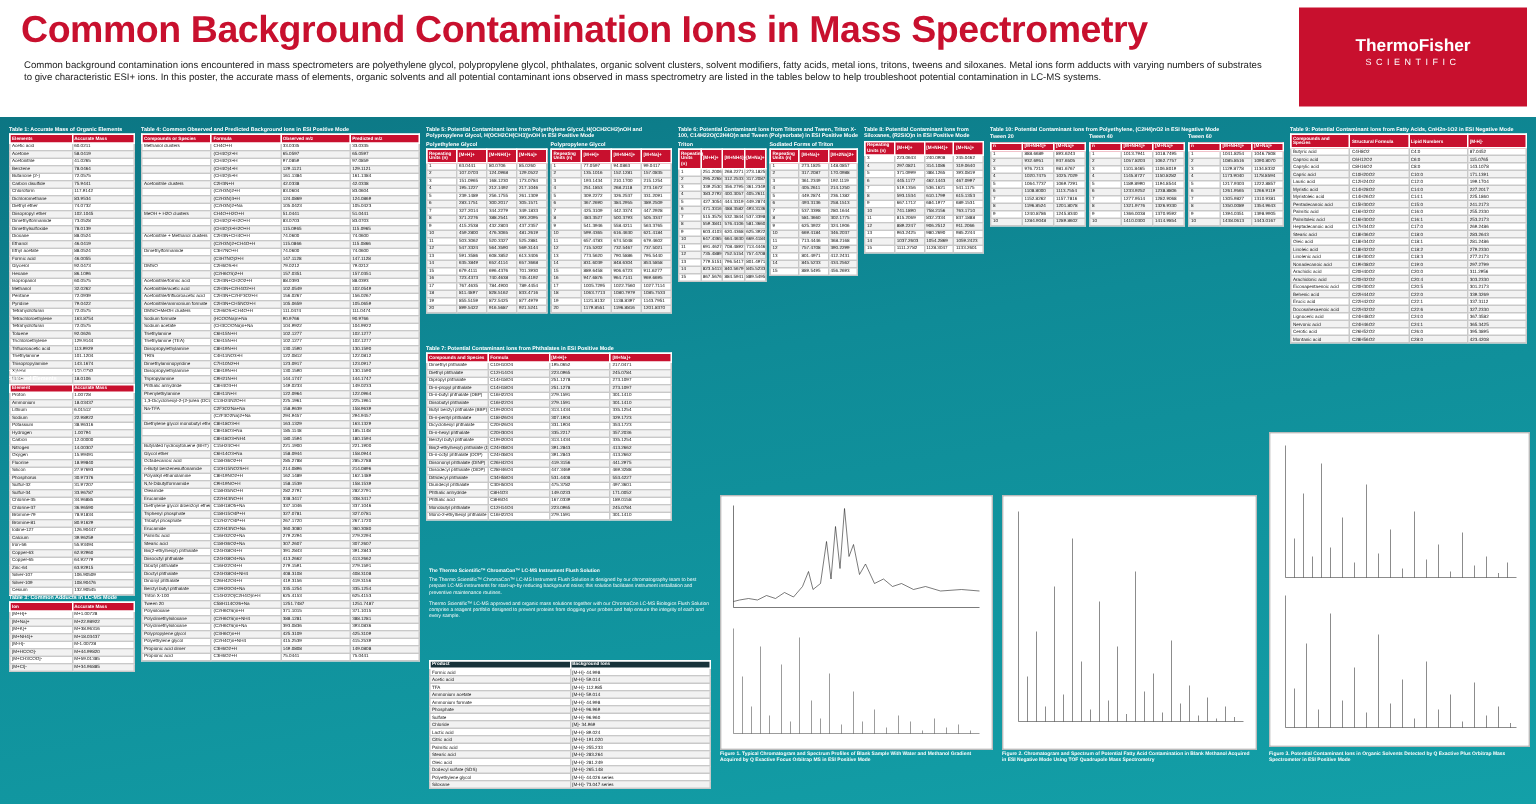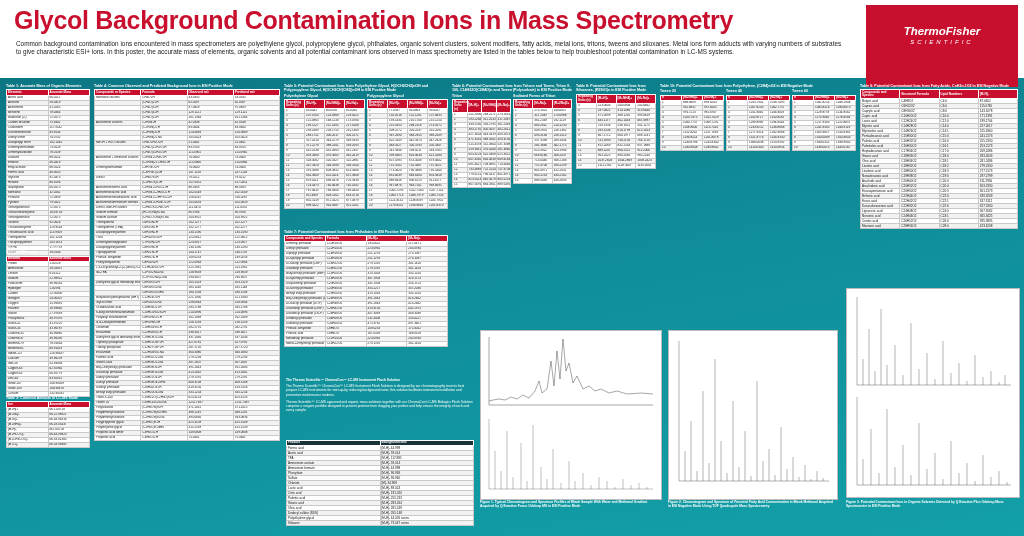--- a/index.html
+++ b/index.html
@@ -21,23 +21,22 @@
   .title{
     position:absolute;left:14px;top:6px;width:840px;
     font-size:25px;font-weight:bold;color:#c8102e;letter-spacing:-0.3px;
     line-height:28px;
   }
   .subtitle{
     position:absolute;left:16px;top:40px;width:830px;
     font-size:6.4px;line-height:8.4px;color:#222;
   }
   .logo-box{
-    position:absolute;right:6px;top:5px;width:152px;height:82px;background:#c8102e;
+    position:absolute;right:6px;top:5px;width:152px;height:66px;background:#c8102e;
     color:#fff;
-    font-style:italic;
   }
   .logo-t1{position:absolute;left:0;top:20px;width:152px;text-align:center;font-size:11.5px;font-weight:bold;}
   .logo-t2{position:absolute;left:0;top:34px;width:152px;text-align:center;font-size:6px;letter-spacing:3px;}
   
   .block{position:absolute;}
   .cap{
     font-size:3.6px;font-weight:bold;color:#ffffff;line-height:4.4px;
     margin-bottom:1px;
   }
   table.t{
@@ -63,21 +62,21 @@
   .spectrum{position:absolute;left:0;top:0;width:100%;height:100%;}
   
   .txtblock{position:absolute;color:#ffffff;font-size:3.3px;line-height:4.2px;}
 </style>
 </head>
 <body>
 
 <div id="poster">
 
   <div class="header">
-    <div class="title">Glycol Background Contamination Ions in Mass Spectrometry</div>
+    <div class="title">Common Background Contamination Ions in Mass Spectrometry</div>
     <div class="subtitle">Common background contamination ions encountered in mass spectrometers are polyethylene glycol, polypropylene glycol, phthalates, organic solvent clusters, solvent modifiers, fatty acids, metal ions, tritons, tweens and siloxanes. Metal ions form adducts with varying numbers of substrates to give characteristic ESI+ ions. In this poster, the accurate mass of elements, organic solvents and all potential contaminant ions observed in mass spectrometry are listed in the tables below to help troubleshoot potential contamination in LC-MS systems.</div>
     <div class="logo-box">
       <div class="logo-t1">ThermoFisher</div>
       <div class="logo-t2">SCIENTIFIC</div>
     </div>
   </div>
 
   <div class="block" id="b1" style="left:6px;top:84px;width:84px;">
     <div class="cap">Table 1: Accurate Mass of Organic Elements</div>
     <table class="t">

